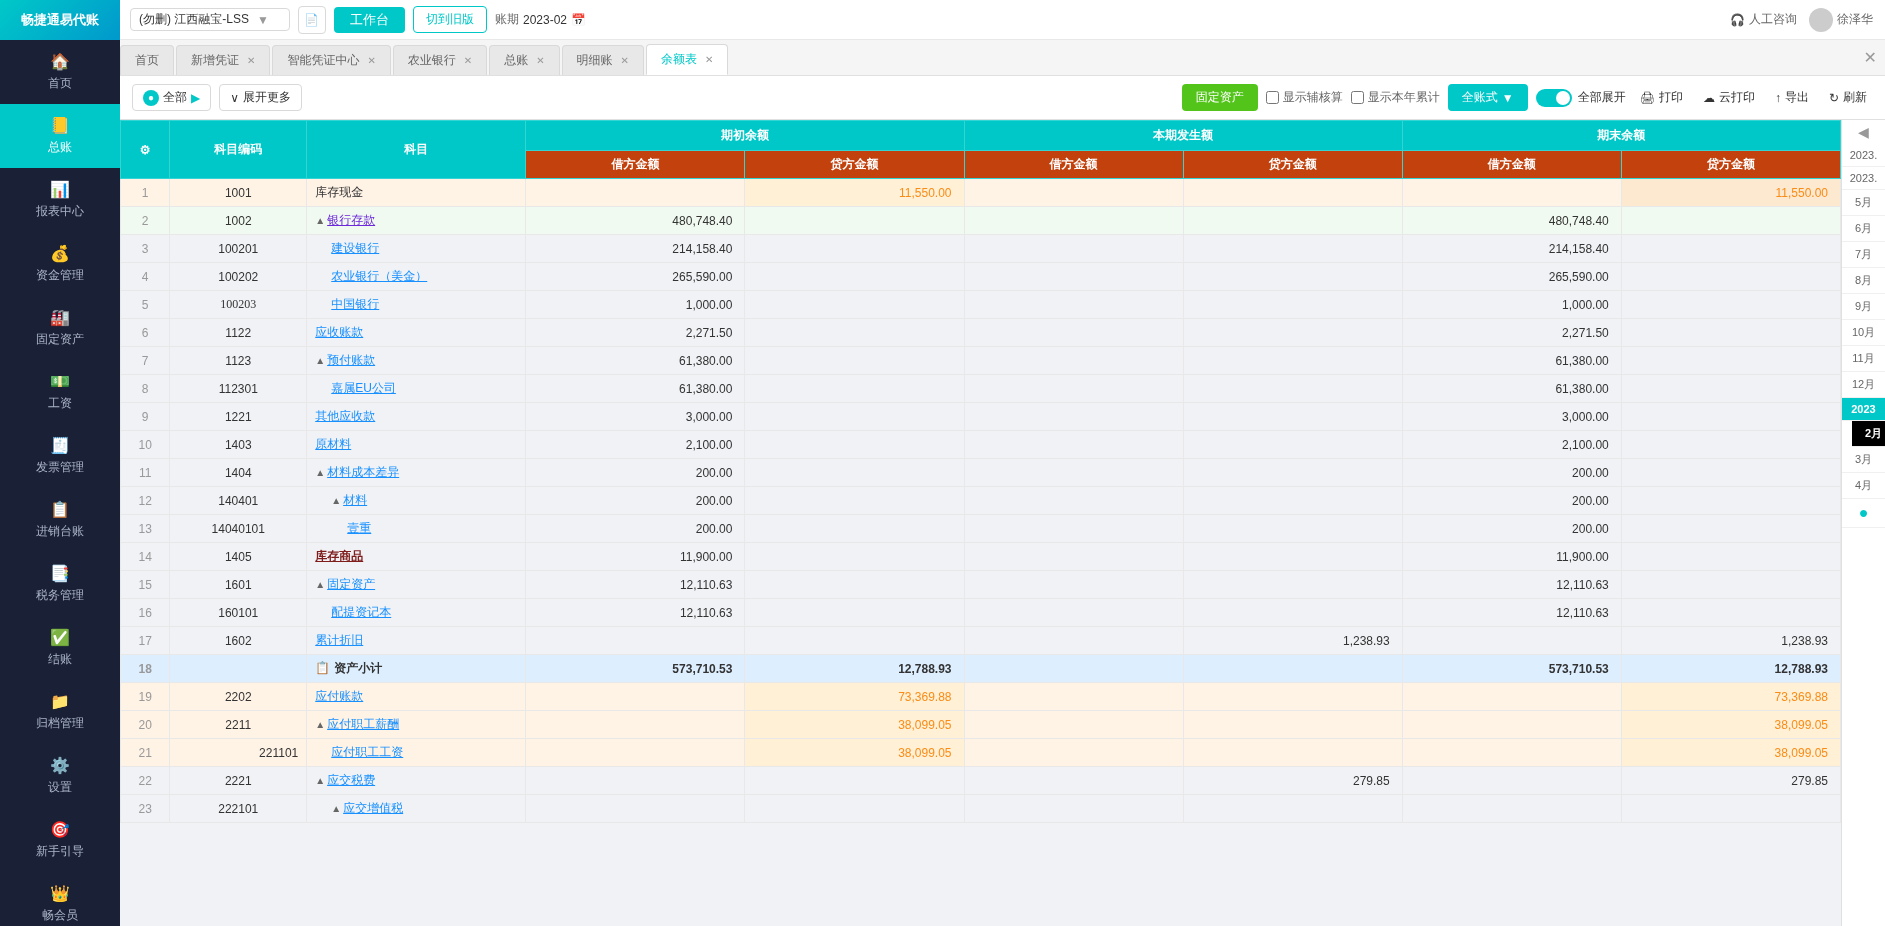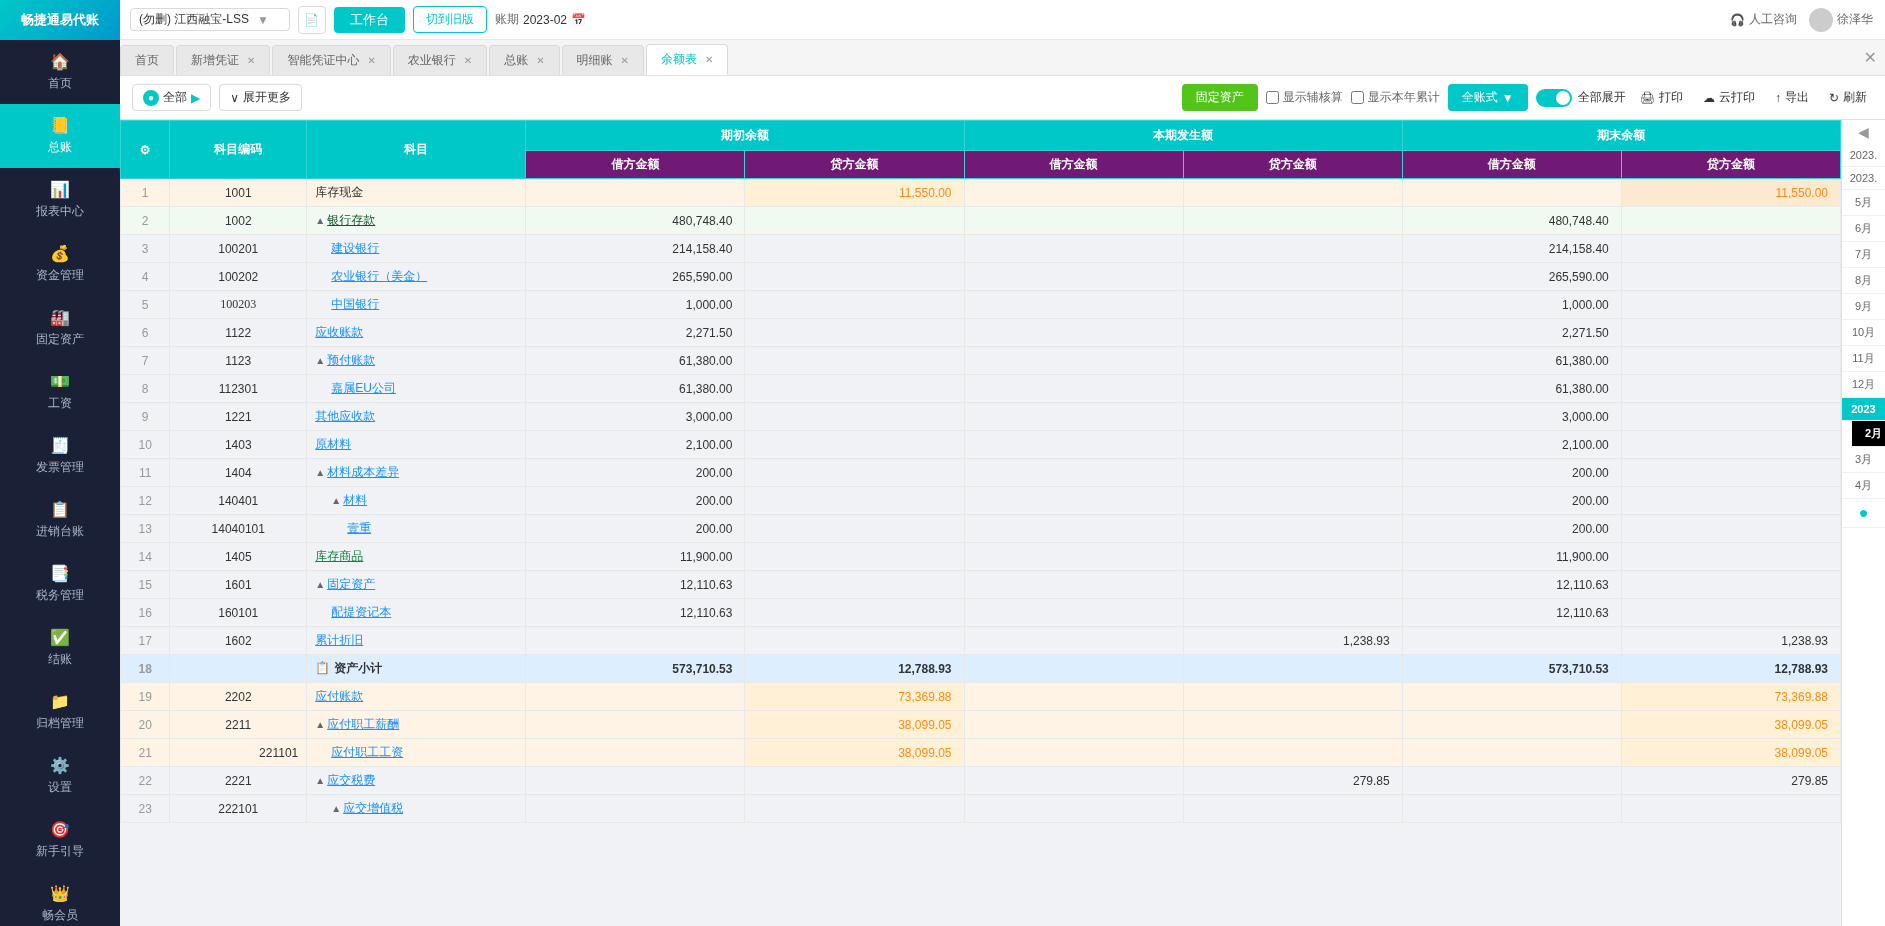--- a/index.html
+++ b/index.html
@@ -52,21 +52,21 @@
     .toggle-btn { display: flex; align-items: center; gap: 6px; font-size: 12px; color: #333; }
     .toggle { width: 36px; height: 18px; background: #00c8c8; border-radius: 9px; position: relative; cursor: pointer; }
     .toggle::after { content: ''; position: absolute; width: 14px; height: 14px; background: #fff; border-radius: 50%; top: 2px; right: 2px; }
     .action-btn { display: flex; align-items: center; gap: 4px; font-size: 12px; color: #333; cursor: pointer; padding: 4px 6px; }
 
     
     .table-area { flex: 1; display: flex; overflow: hidden; }
     .table-container { flex: 1; overflow: auto; }
     table { width: 100%; border-collapse: collapse; }
     table thead tr:first-child th { background: #00c8c8; color: #fff; text-align: center; padding: 6px 8px; font-size: 12px; border: 1px solid #33d4d4; }
-    table thead tr:nth-child(2) th { background: #701a75; color: #fff; text-align: center; padding: 5px 8px; font-size: 12px; border: 1px solid #33d4d4; }
+    table thead tr:nth-child(2) th { background: #c2410c; color: #fff; text-align: center; padding: 5px 8px; font-size: 12px; border: 1px solid #33d4d4; }
     table tbody tr { border-bottom: 1px solid #e8e8e8; }
     table tbody td { padding: 5px 8px; font-size: 12px; border: 1px solid #e8e8e8; }
     .row-num { text-align: center; color: #999; width: 36px; }
     .code-cell { text-align: center; color: #333; }
     .amount-cell { text-align: right; padding-right: 12px; }
 
     
     .right-panel { width: 44px; background: #fff; border-left: 1px solid #e0e0e0; display: flex; flex-direction: column; align-items: center; overflow: hidden; flex-shrink: 0; }
     .right-panel-item { width: 100%; text-align: center; padding: 5px 2px; font-size: 11px; color: #666; cursor: pointer; border-bottom: 1px solid #f0f0f0; }
     .right-panel-item.active { background: #00c8c8; color: #fff; }
@@ -272,21 +272,21 @@
                 <td class="amount-cell" style="text-align: right; padding-right: 12px;"></td>
                 <td class="amount-cell" style="text-align: right; padding-right: 12px; background: rgb(255, 240, 214); color: rgb(250, 140, 22);">11,550.00</td>
                 <td class="amount-cell" style="text-align: right; padding-right: 12px;"></td>
                 <td class="amount-cell" style="text-align: right; padding-right: 12px;"></td>
                 <td class="amount-cell" style="text-align: right; padding-right: 12px;"></td>
                 <td class="amount-cell" style="text-align: right; padding-right: 12px; background: rgb(253, 232, 208); color: rgb(250, 140, 22);">11,550.00</td>
               </tr>
               <tr style="background: rgb(240, 250, 240);">
                 <td class="row-num">2</td>
                 <td class="code-cell" style="text-align: center;">1002</td>
-                <td style="padding-left: 8px;"><span style="color:#666;font-size:10px;margin-right:2px;">▲</span><a href="#" style="color:#14532d;text-decoration:underline;">银行存款</a></td>
+                <td style="padding-left: 8px;"><span style="color:#666;font-size:10px;margin-right:2px;">▲</span><a href="#" style="color:#6d28d9;text-decoration:underline;">银行存款</a></td>
                 <td class="amount-cell" style="text-align: right; padding-right: 12px;">480,748.40</td>
                 <td class="amount-cell" style="text-align: right; padding-right: 12px;"></td>
                 <td class="amount-cell" style="text-align: right; padding-right: 12px;"></td>
                 <td class="amount-cell" style="text-align: right; padding-right: 12px;"></td>
                 <td class="amount-cell" style="text-align: right; padding-right: 12px;">480,748.40</td>
                 <td class="amount-cell" style="text-align: right; padding-right: 12px;"></td>
               </tr>
               <tr>
                 <td class="row-num">3</td>
                 <td class="code-cell" style="text-align: center;">100201</td>
@@ -404,21 +404,21 @@
                 <td class="amount-cell" style="text-align: right; padding-right: 12px;">200.00</td>
                 <td class="amount-cell" style="text-align: right; padding-right: 12px;"></td>
                 <td class="amount-cell" style="text-align: right; padding-right: 12px;"></td>
                 <td class="amount-cell" style="text-align: right; padding-right: 12px;"></td>
                 <td class="amount-cell" style="text-align: right; padding-right: 12px;">200.00</td>
                 <td class="amount-cell" style="text-align: right; padding-right: 12px;"></td>
               </tr>
               <tr>
                 <td class="row-num">14</td>
                 <td class="code-cell" style="text-align: center;">1405</td>
-                <td style="padding-left: 8px;"><a href="#" style="color:#15803d;text-decoration:underline;">库存商品</a></td>
+                <td style="padding-left: 8px;"><a href="#" style="color:#7f1d1d;text-decoration:underline;font-weight:bold;">库存商品</a></td>
                 <td class="amount-cell" style="text-align: right; padding-right: 12px;">11,900.00</td>
                 <td class="amount-cell" style="text-align: right; padding-right: 12px;"></td>
                 <td class="amount-cell" style="text-align: right; padding-right: 12px;"></td>
                 <td class="amount-cell" style="text-align: right; padding-right: 12px;"></td>
                 <td class="amount-cell" style="text-align: right; padding-right: 12px;">11,900.00</td>
                 <td class="amount-cell" style="text-align: right; padding-right: 12px;"></td>
               </tr>
               <tr>
                 <td class="row-num">15</td>
                 <td class="code-cell" style="text-align: center;">1601</td>

